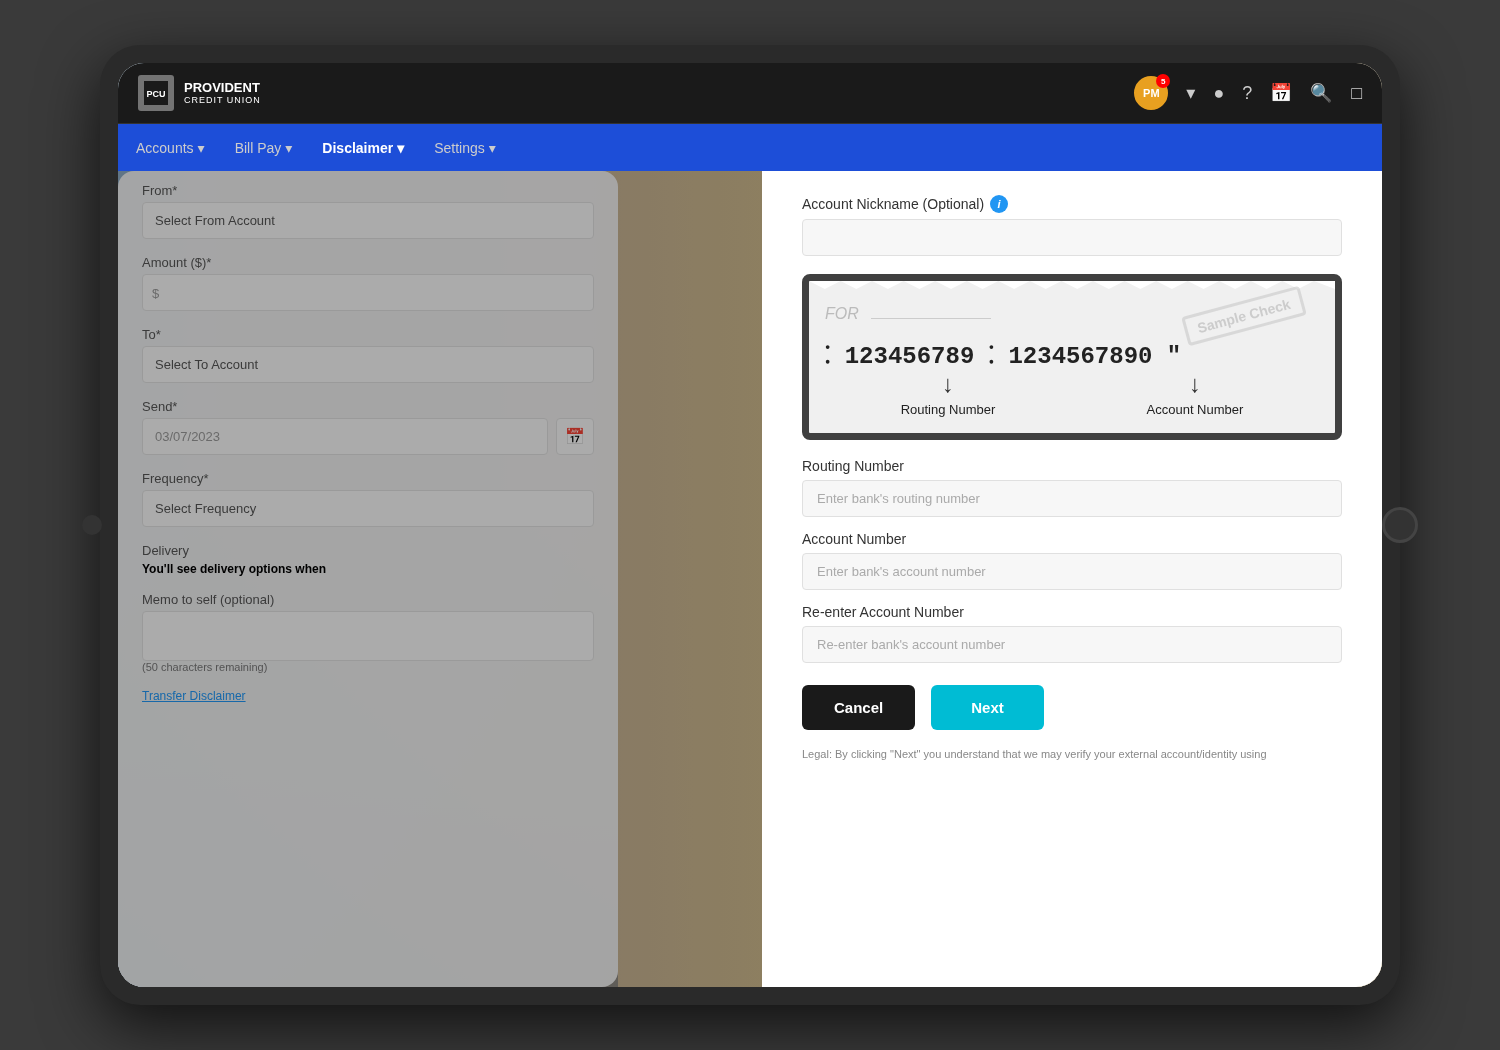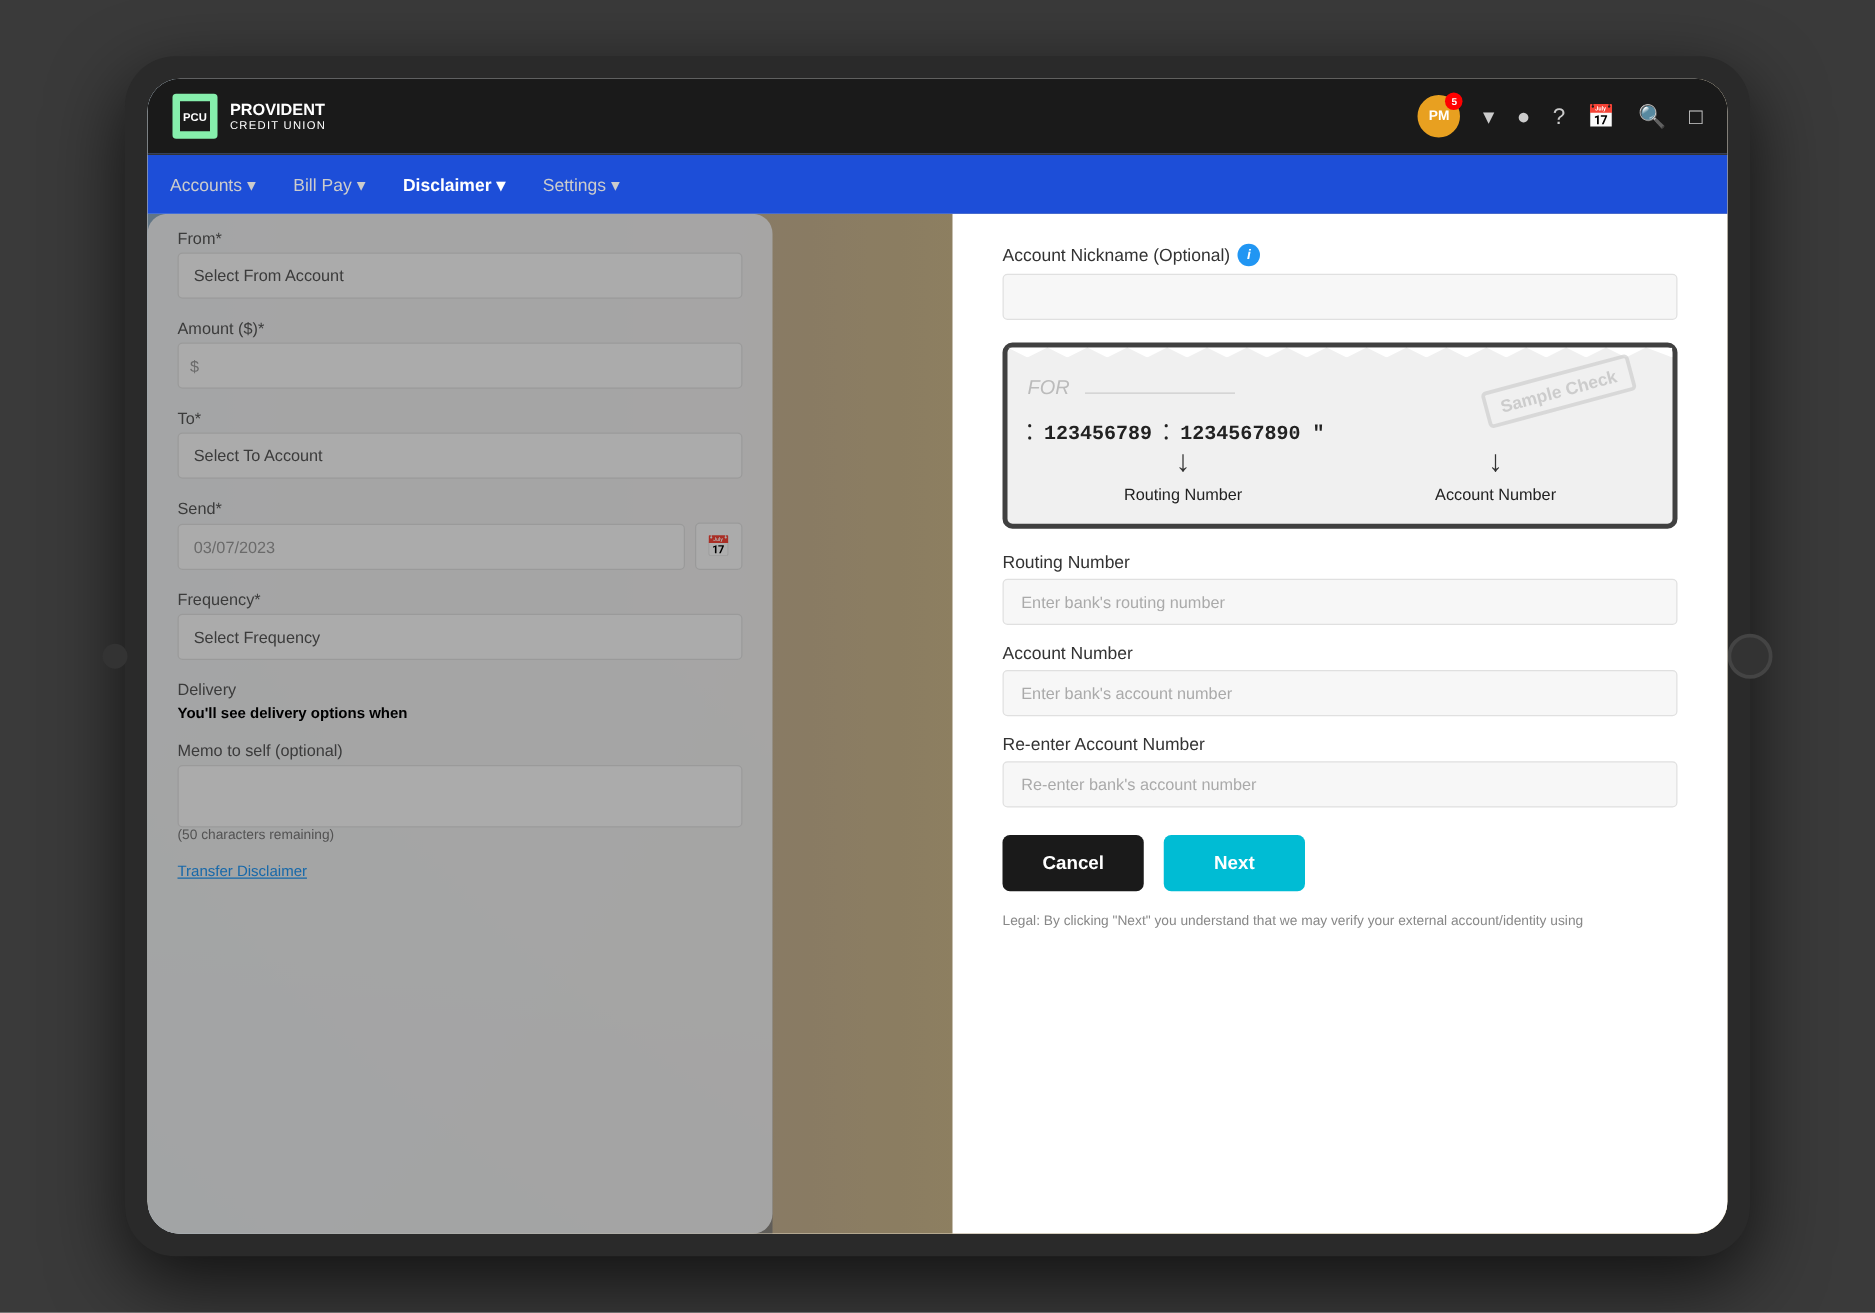--- a/index.html
+++ b/index.html
@@ -51,21 +51,21 @@
     }
     .logo-area {
       display: flex;
       align-items: center;
       gap: 10px;
       flex: 0 0 auto;
     }
     .logo-icon {
       width: 36px;
       height: 36px;
-      background: #86efac;
+      background: #737373;
       border-radius: 3px;
       display: flex;
       align-items: center;
       justify-content: center;
       font-size: 10px;
       color: #1a1a1a;
       font-weight: bold;
     }
     .logo-text {
       color: #fff;
@@ -289,21 +289,21 @@
       border-radius: 4px;
       font-size: 13px;
       color: #333;
     }
     .modal-input::placeholder {
       color: #aaa;
     }
     
     .check-container {
       background: #f0f0f0;
-      border: 4px solid #404040;
+      border: 7px solid #404040;
       border-radius: 8px;
       padding: 16px;
       position: relative;
       margin: 4px 0;
     }
     .check-torn-top {
       position: absolute;
       top: 0; left: 0; right: 0;
       height: 8px;
       background: #fff;
@@ -321,21 +321,21 @@
       top: 20px; right: 30px;
       transform: rotate(-15deg);
       border: 3px solid rgba(200,200,200,0.6);
       color: rgba(180,180,180,0.6);
       padding: 4px 10px;
       border-radius: 4px;
       font-size: 14px;
       font-weight: bold;
     }
     .check-micr {
-      font-size: 16px;
+      font-size: 24px;
       font-family: 'Courier New', monospace;
       font-weight: bold;
       color: #222;
     }
     .check-arrows {
       display: flex;
       justify-content: space-around;
       margin-top: 0;
     }
     .arrow-group {

